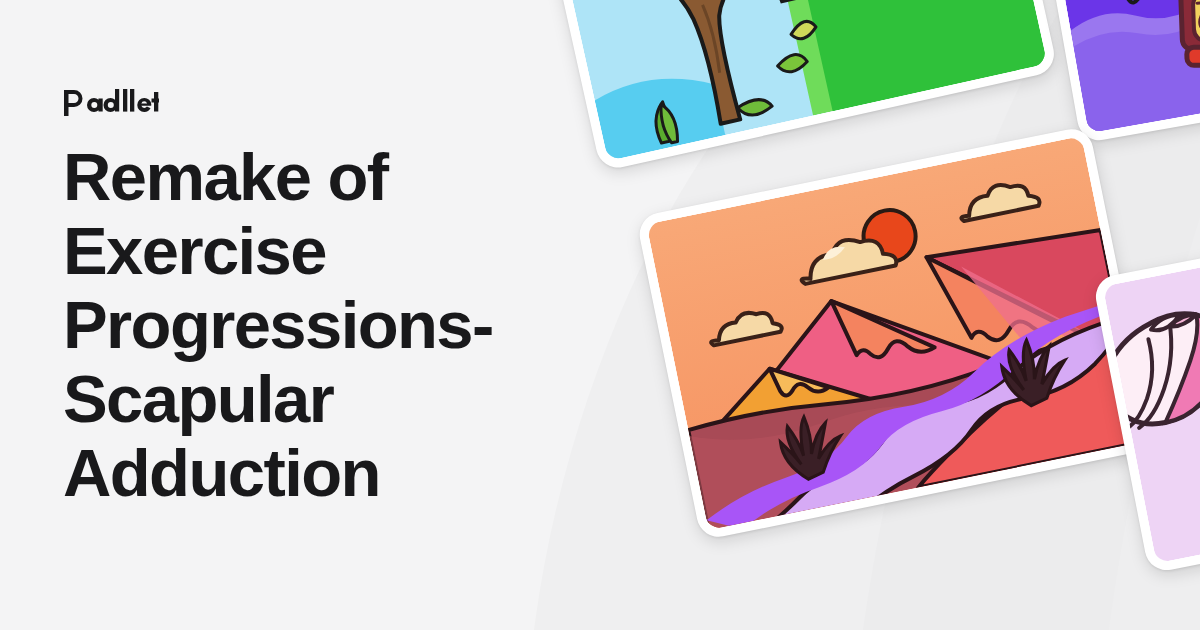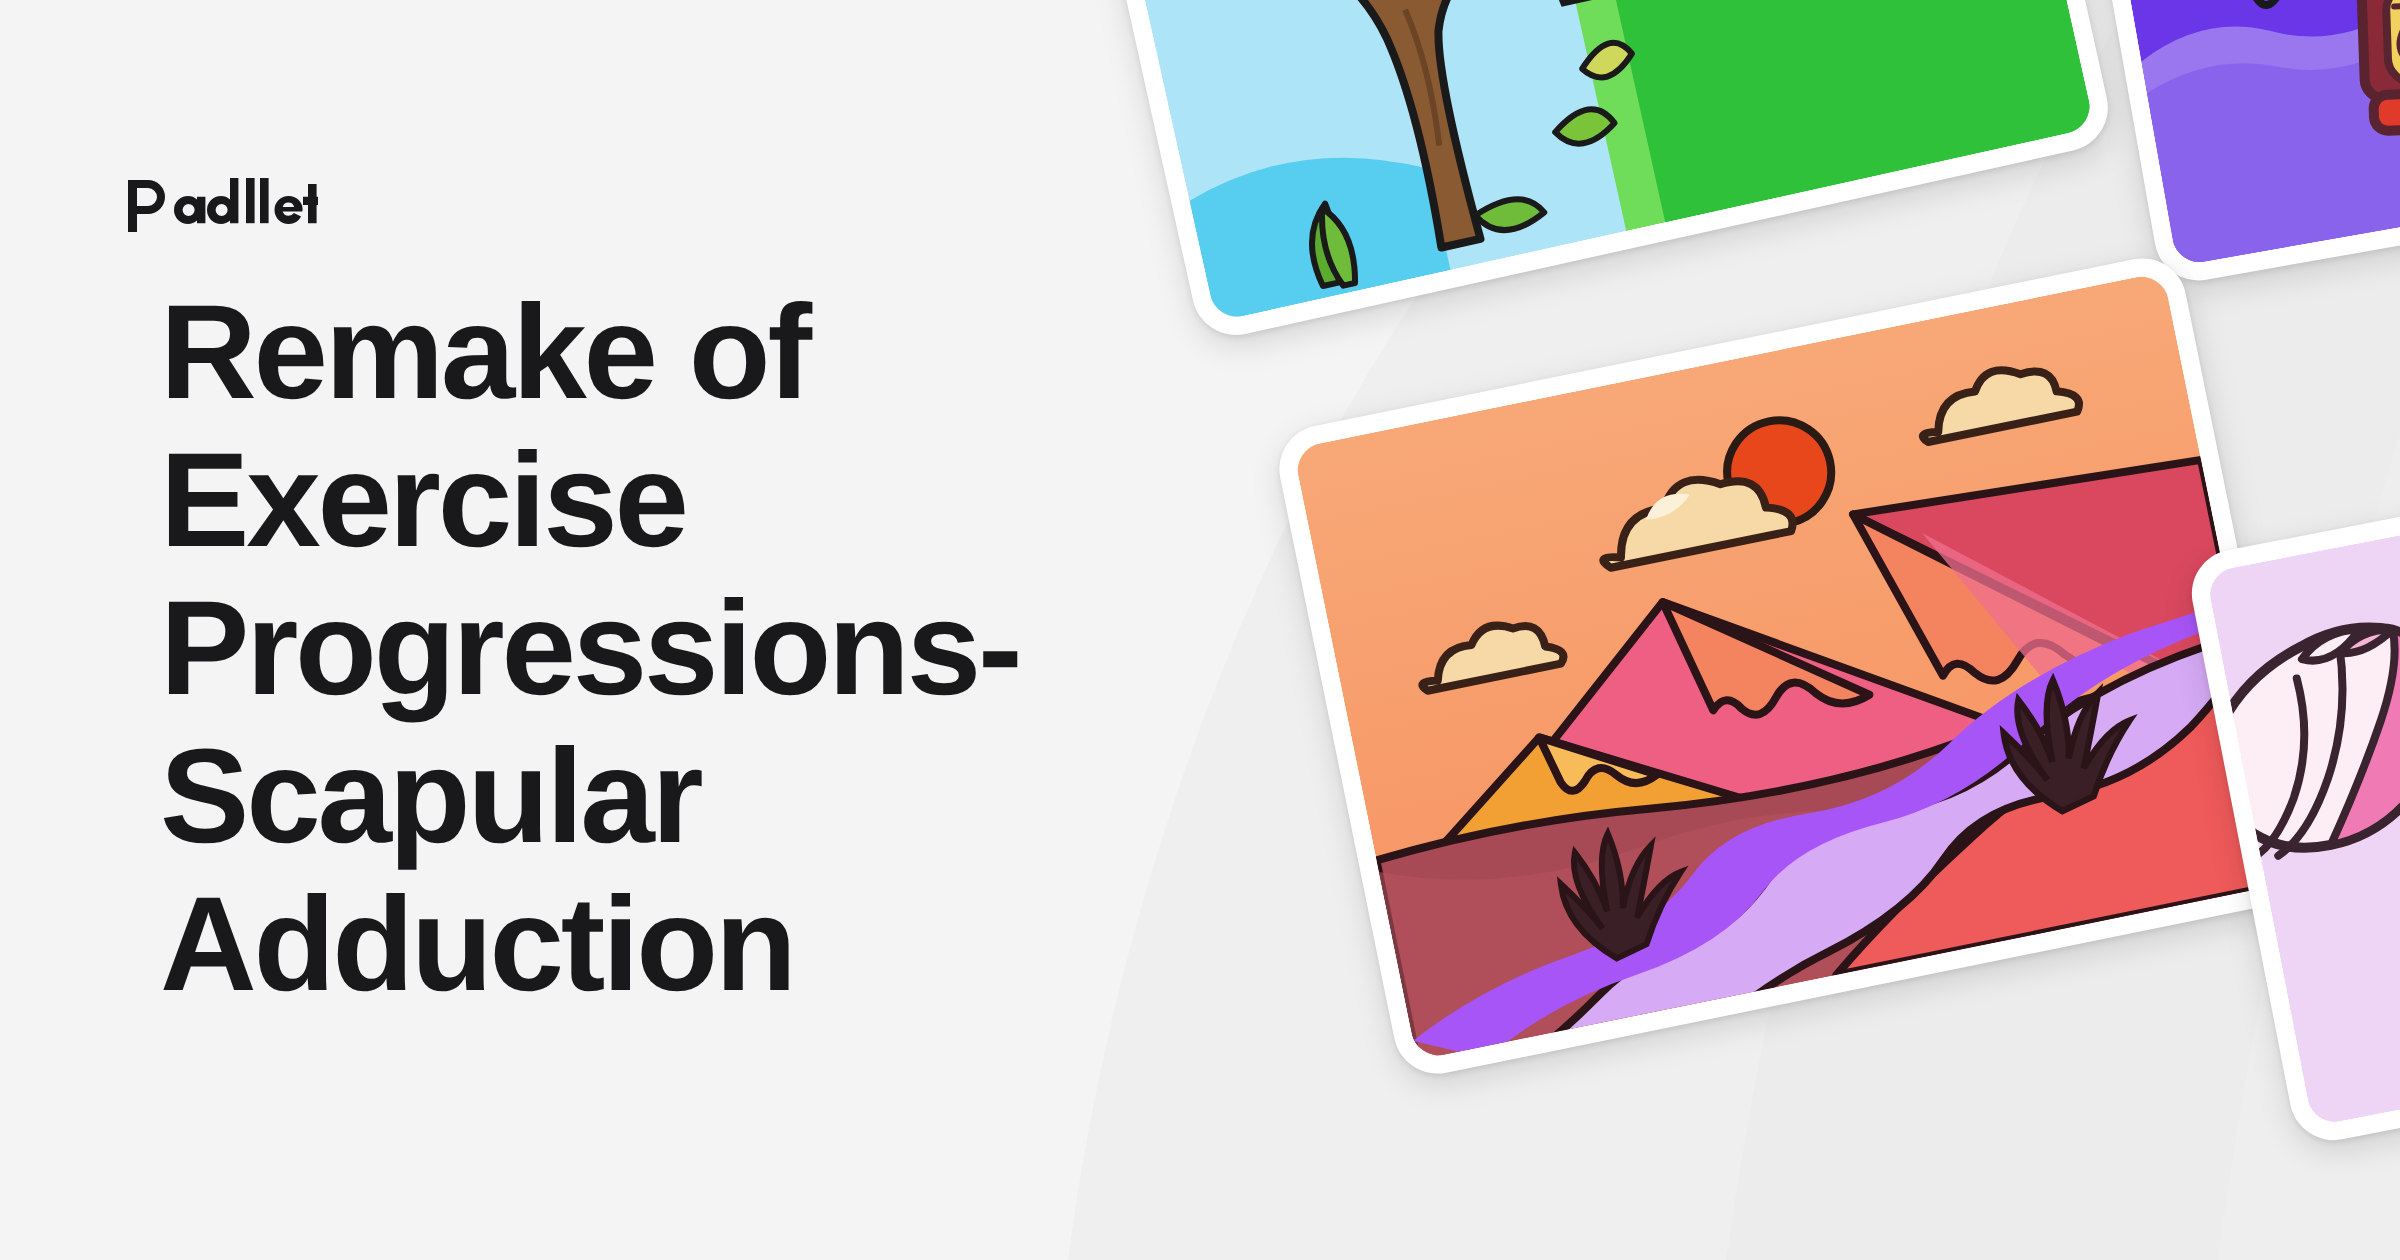--- a/index.html
+++ b/index.html
@@ -18,21 +18,21 @@
   .band.b2{width:300px;height:1150px;left:900px;top:-120px;transform:rotate(14deg);background:#ececed;}
   .band.b3{width:180px;height:1000px;left:1140px;top:-40px;transform:rotate(12deg);background:#eeeeef;}
 
   
   .left-col{position:absolute;left:63px;top:88px;width:430px;}
   .logo-wrap{display:block;height:34px;margin-bottom:18px;}
   .logo-wrap svg{display:block;}
   .title{
     font-size:67px;line-height:74px;font-weight:700;
     color:#19191b;letter-spacing:-1.6px;
-    margin:17px;word-break:normal;
+    margin:0;word-break:normal;
   }
 
   
   .card{
     position:absolute;
     background:#ffffff;
     border-radius:22px;
     padding:9px;
     box-shadow:0 5px 16px rgba(0,0,0,.13), 0 1px 3px rgba(0,0,0,.10);
     box-sizing:border-box;

